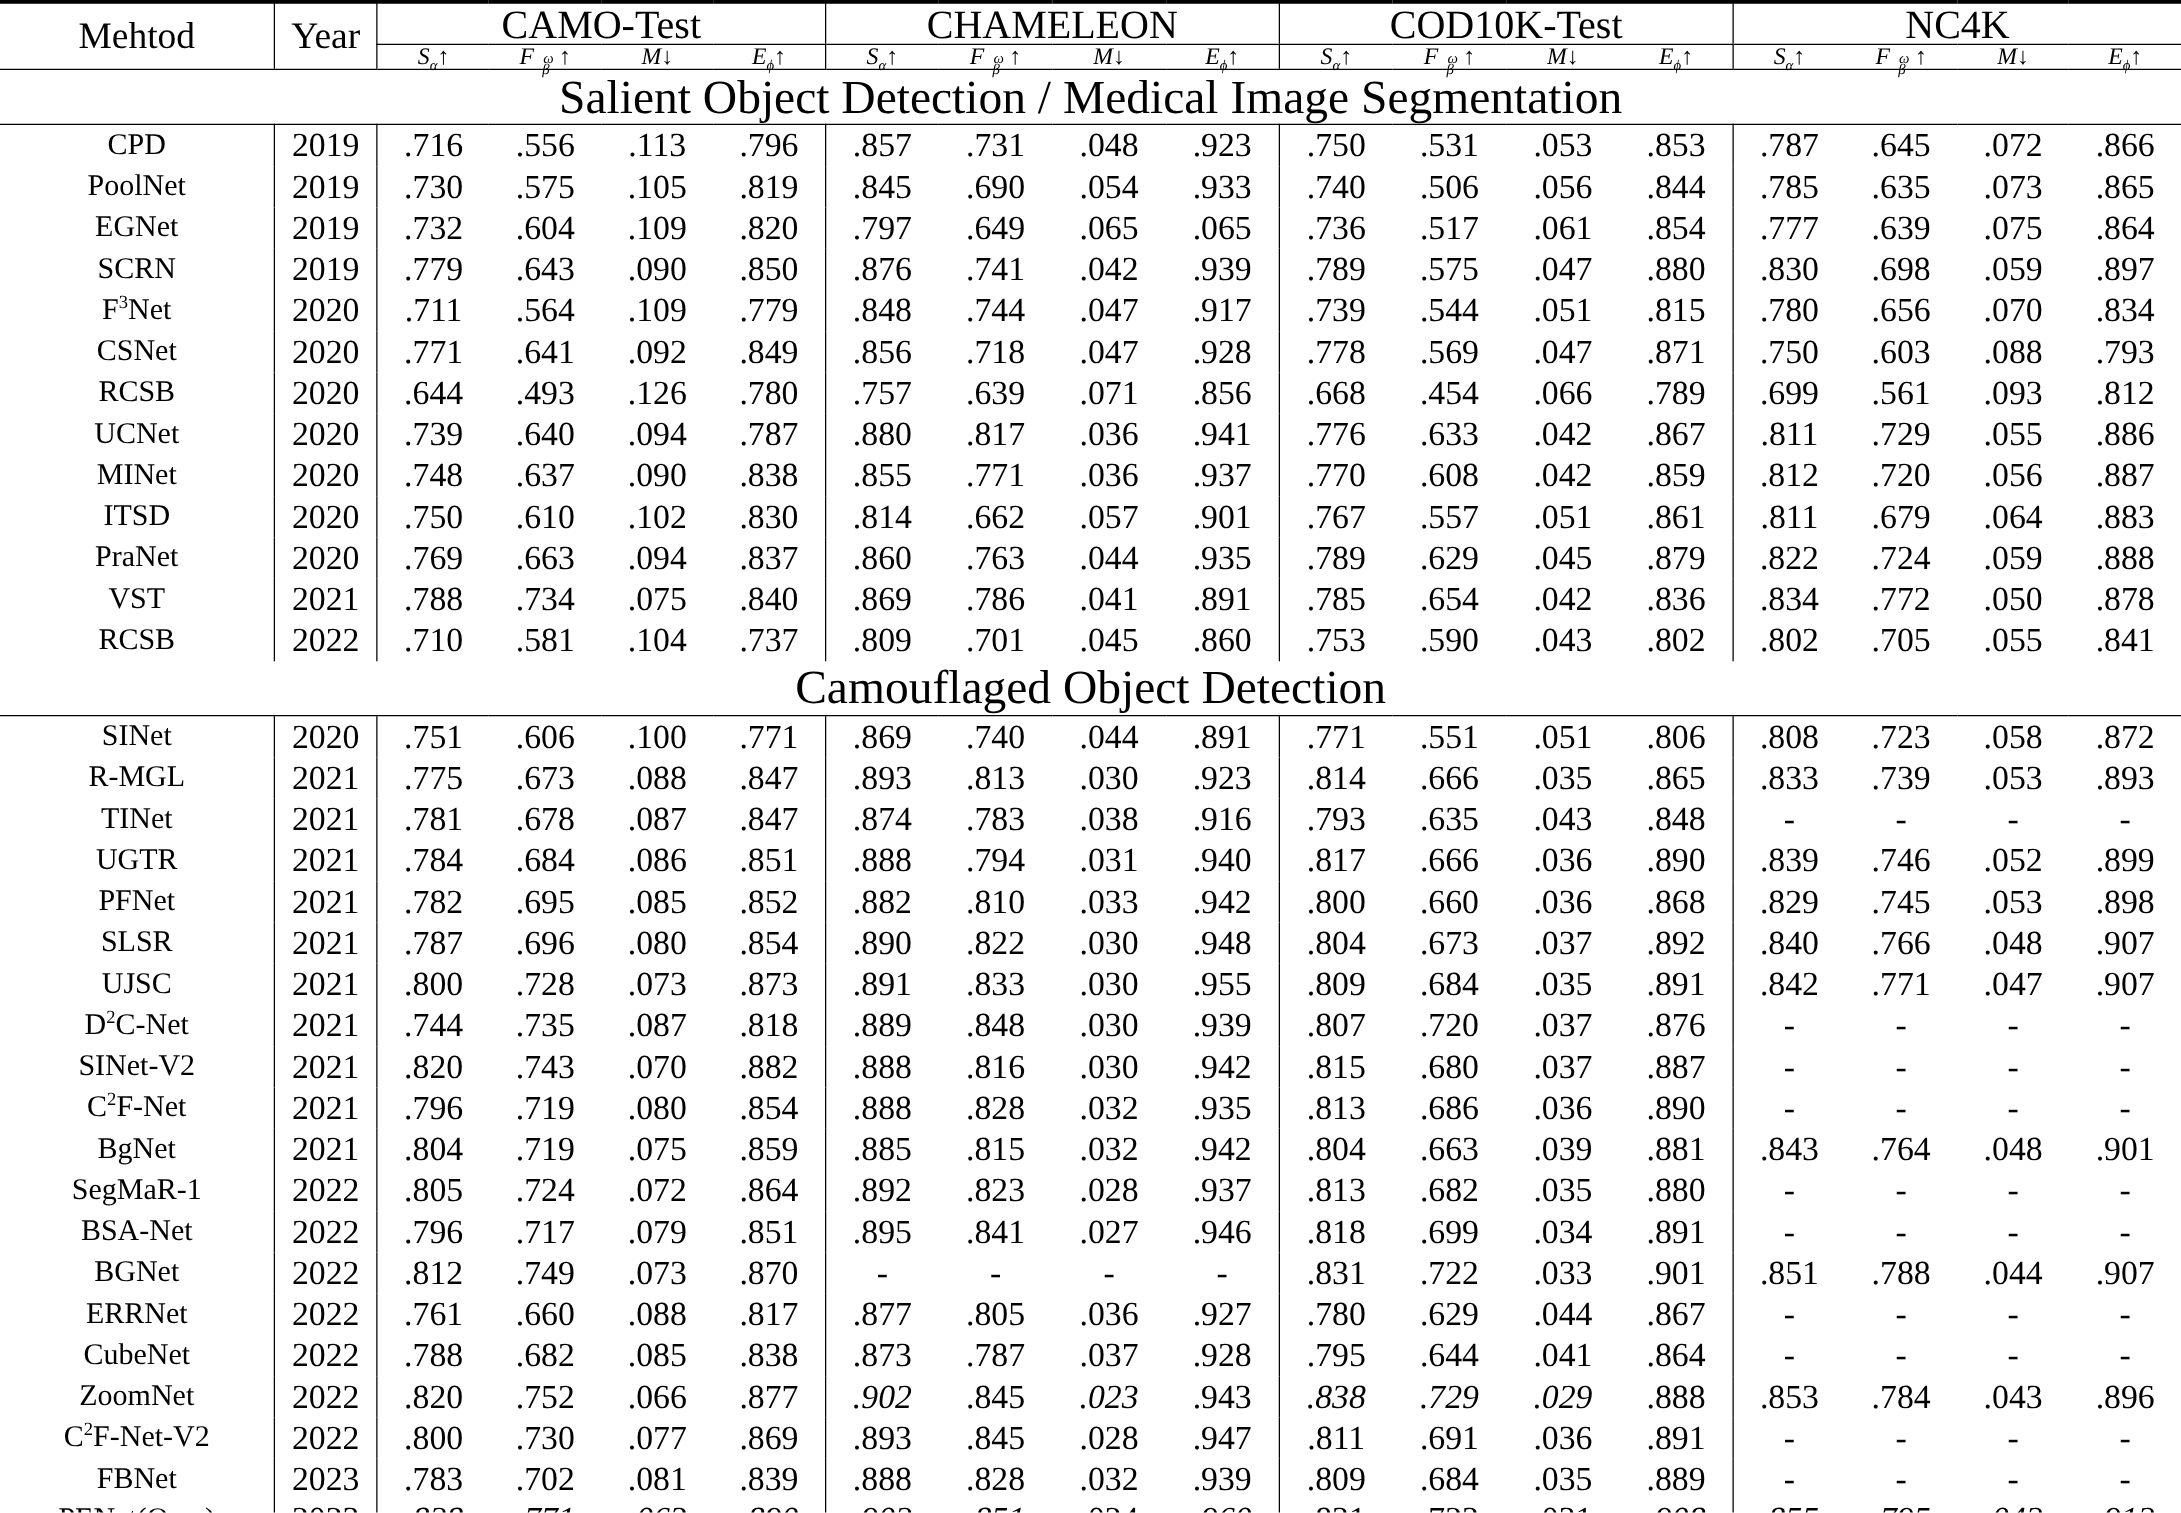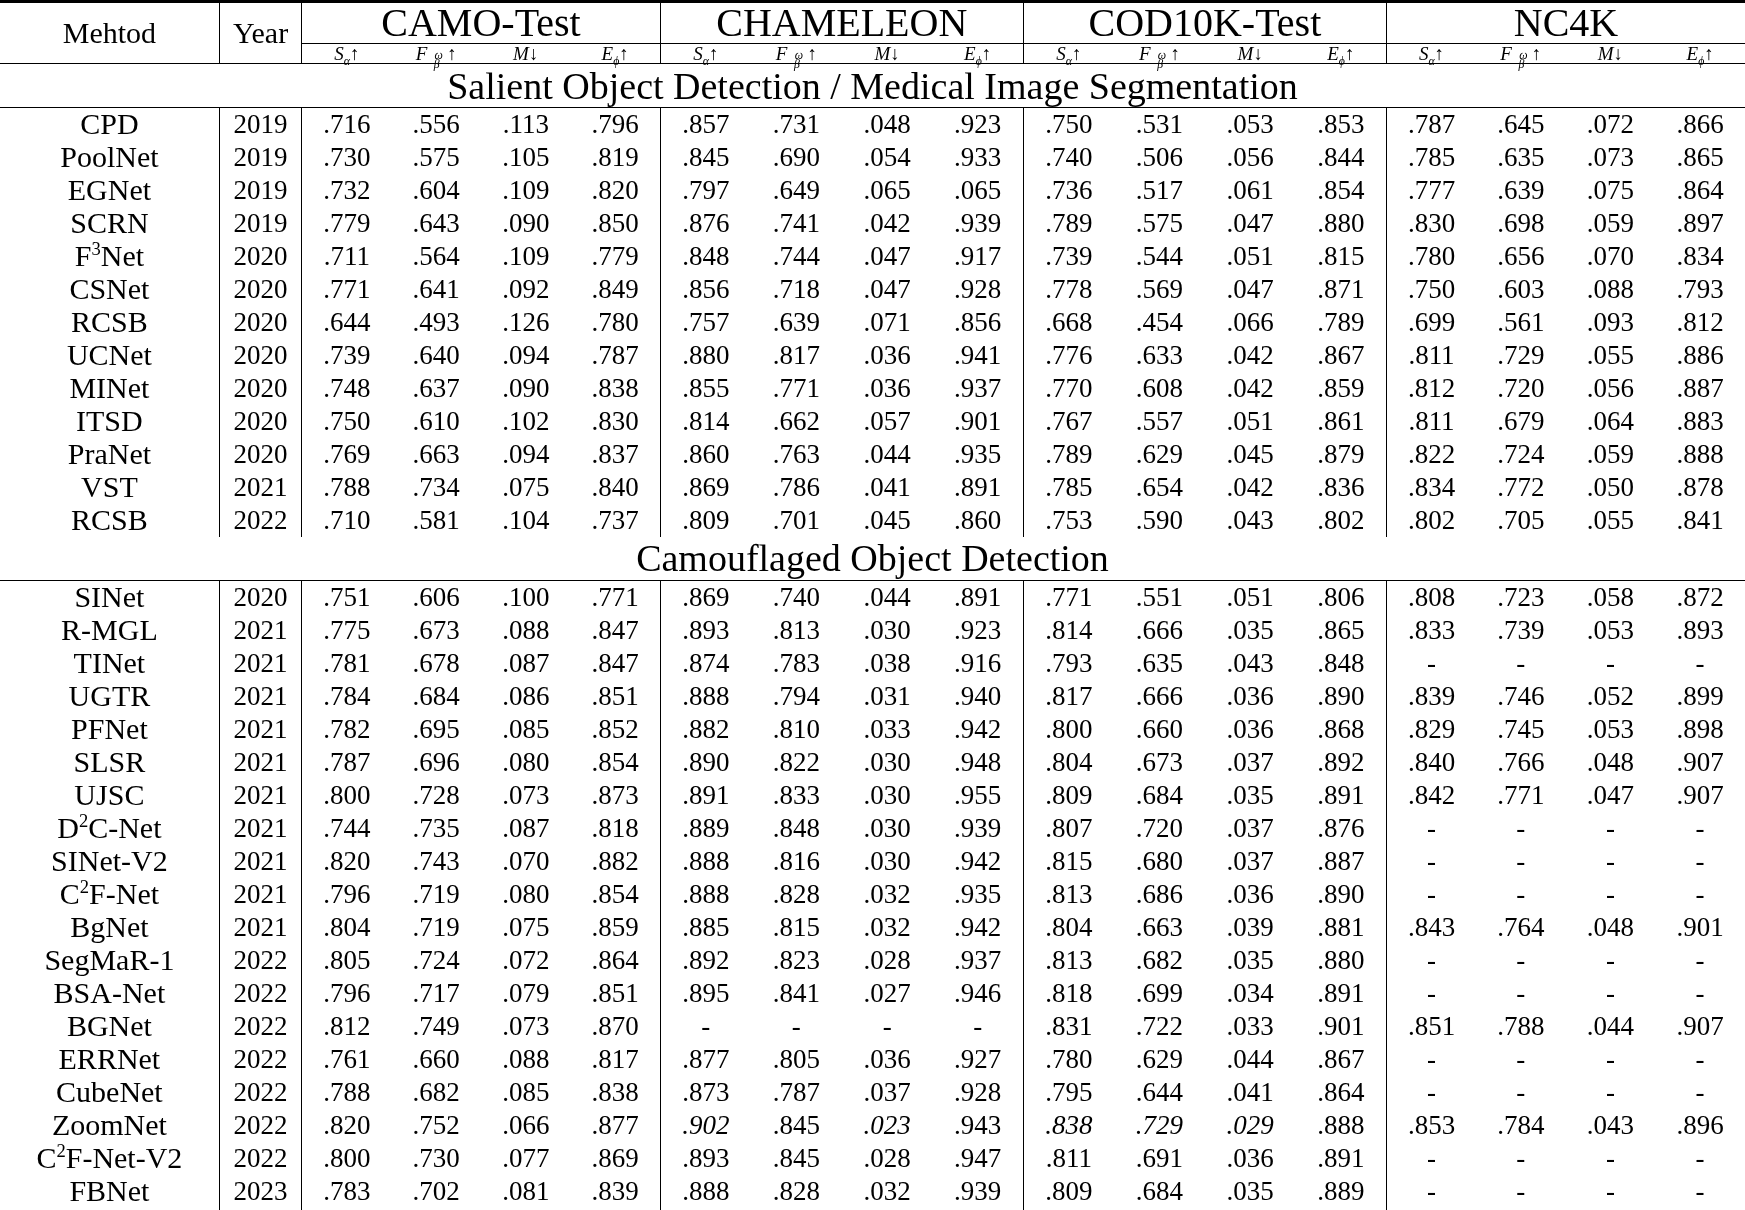--- a/index.html
+++ b/index.html
@@ -40,36 +40,36 @@
   .rule-top    { border-top: 3px solid #000; }
   .rule-bottom { border-bottom: 3px solid #000; }
   .rule-thin-b { border-bottom: 1.6px solid #000; }
   .vl-left  { border-left: 1.6px solid #000; }
 
   
   .hdr-method, .hdr-year {
     font-size: 30px;
   }
   .hdr-group {
-    font-size: 40px;
+    font-size: 32px;
     border-bottom: 1.6px solid #000;
   }
   .hdr-metric {
     font-size: 19px;
     padding-bottom: 4px;
   }
   .section-row td {
     font-size: 38px;
     height: 44px;
     text-align: center;
   }
   .method-cell {
     text-align: left;
     padding-left: 14px;
-    font-size: 30px;
+    font-size: 24px;
   }
   .data-row td { height: 33.0px; }
   .bold { font-weight: bold; font-style: italic; }
   sup {
     font-size: 0.62em;
     vertical-align: super;
     line-height: 0;
   }
   .mit { font-style: italic; }
   .arrow { font-style: normal; }

